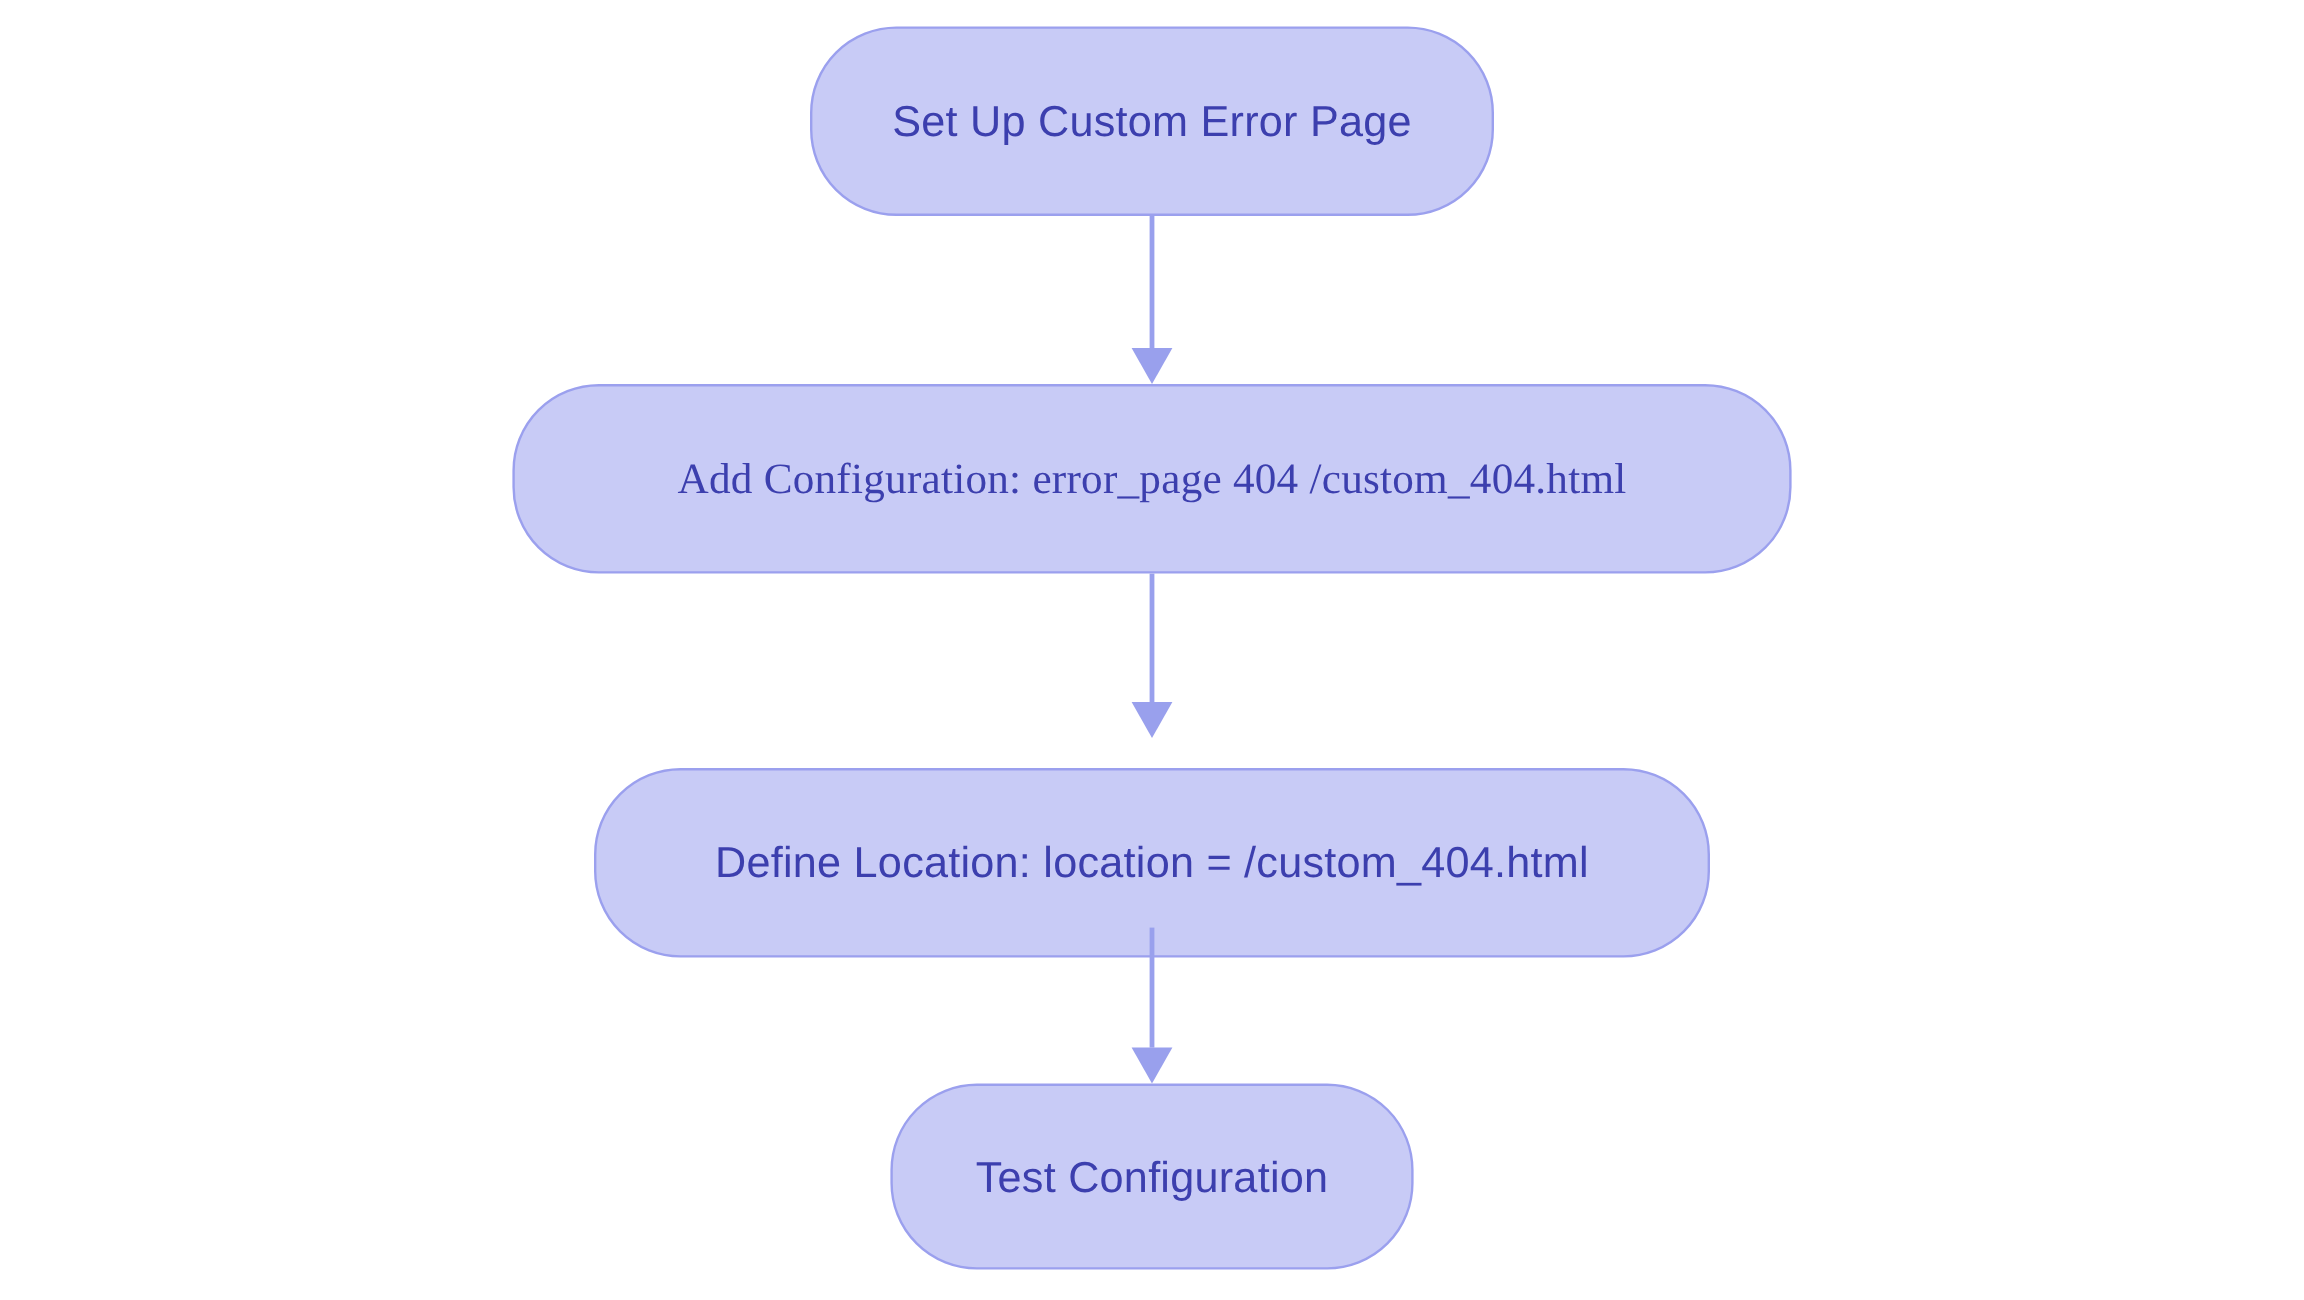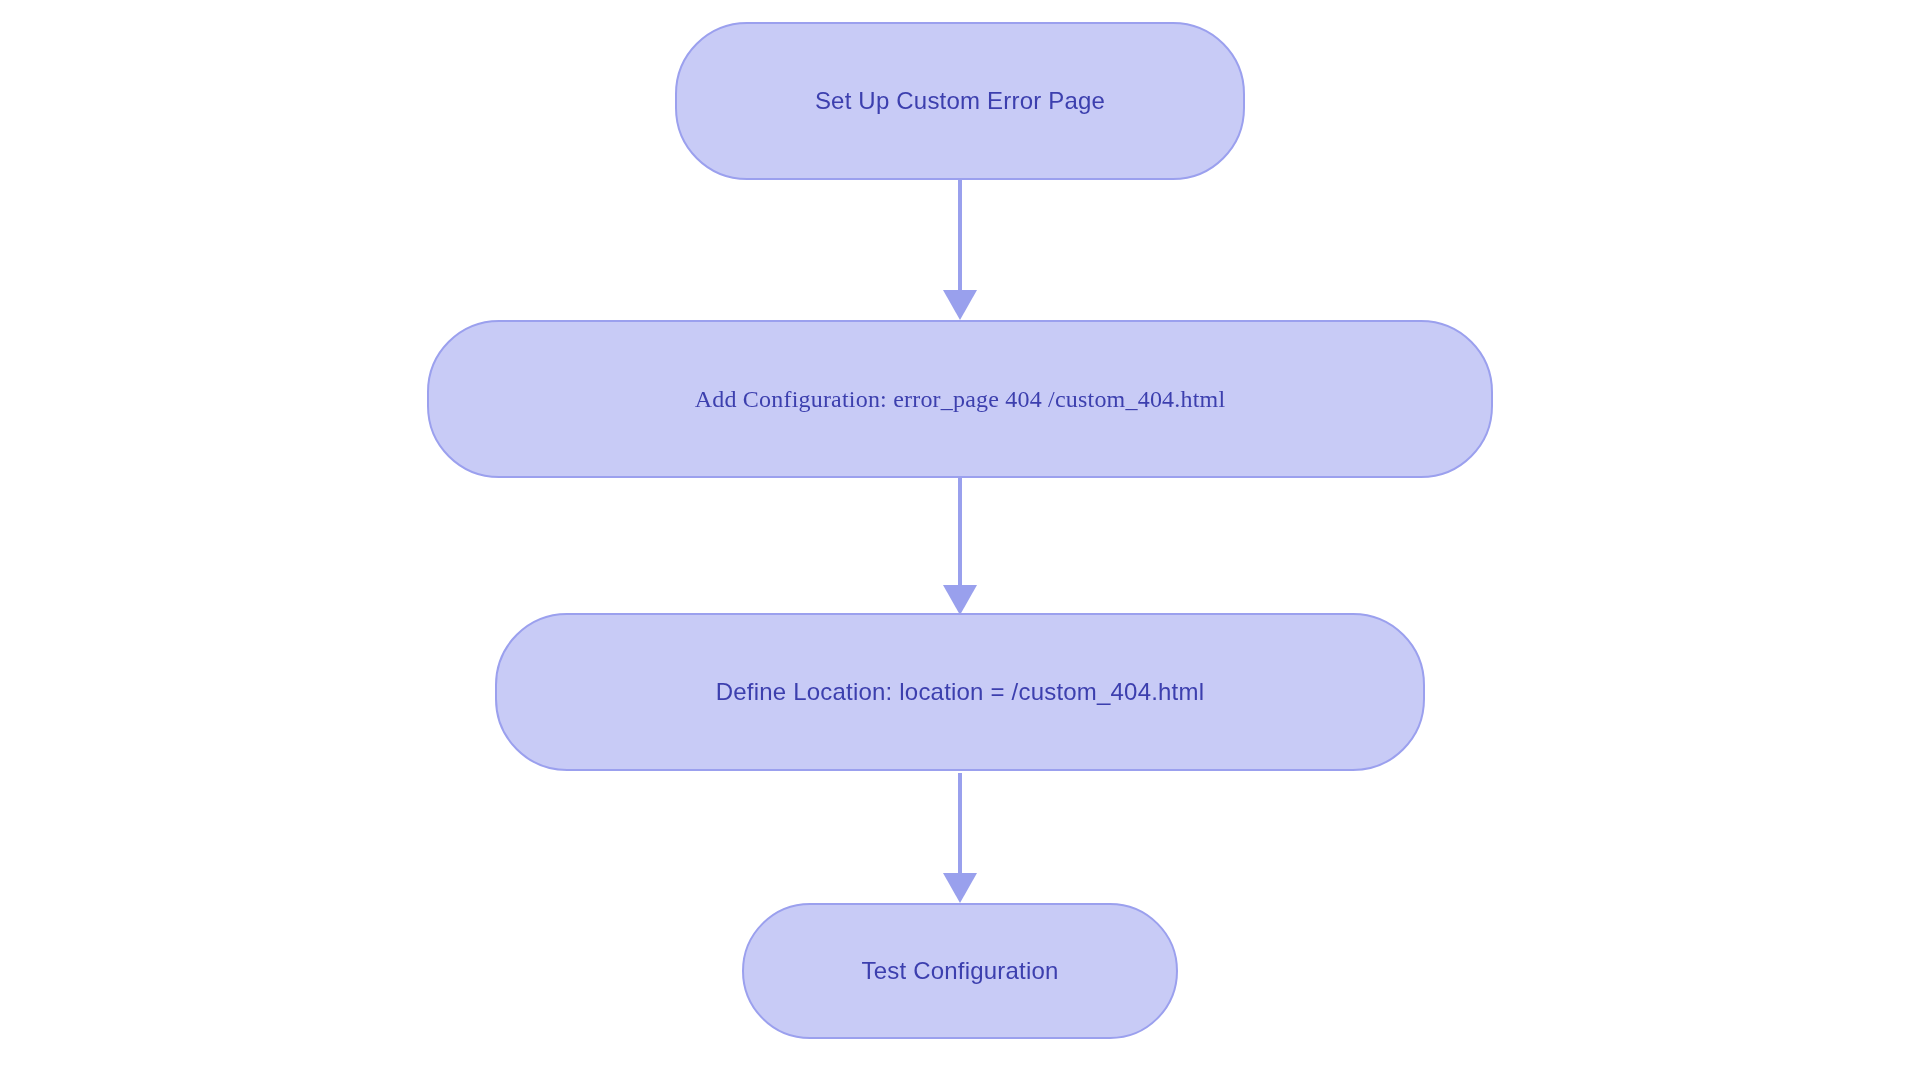--- a/index.html
+++ b/index.html
@@ -18,32 +18,32 @@
   .node {
     position: absolute;
     left: 50%;
     transform: translateX(-50%);
     height: 158px;
     box-sizing: border-box;
     background: var(--node-fill, #c8cbf6);
     border: 2px solid var(--node-border, #9ba0ee);
     border-radius: 72px;
     color: var(--node-text, #3c3fae);
-    font-size: 24px;
+    font-size: 36px;
     letter-spacing: 0.2px;
     display: flex;
     align-items: center;
     justify-content: center;
     text-align: center;
     white-space: nowrap;
   }
   .node-1 { top: 22px;  width: 570px;  }
   .node-2 { top: 320px; width: 1066px; font-family: Liberation Serif, serif; }
-  .node-3 { top: 613px; width: 930px;  }
-  .node-4 { top: 903px; width: 436px; height: 136px; }
+  .node-3 { top: 640px; width: 930px;  }
+  .node-4 { top: 903px; width: 436px; height: 155px; }
 
   .arrow {
     position: absolute;
     left: 50%;
     transform: translateX(-50%);
     width: 34px;
     display: flex;
     flex-direction: column;
     align-items: center;
   }

